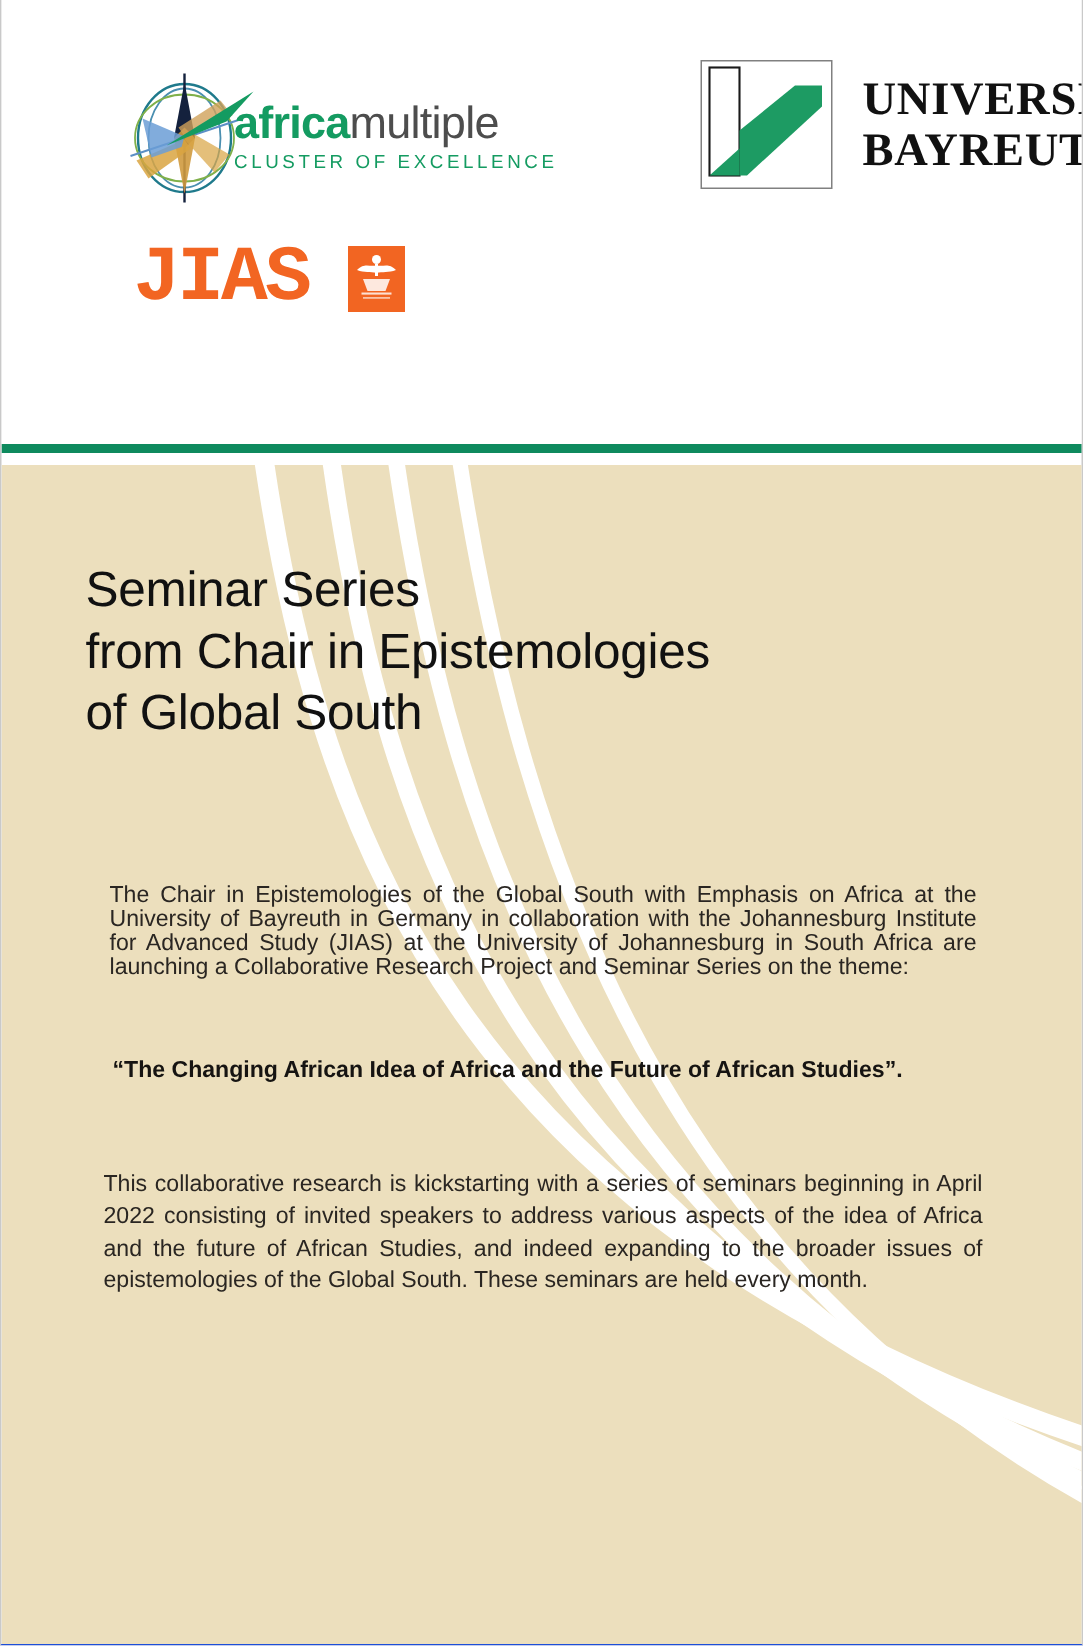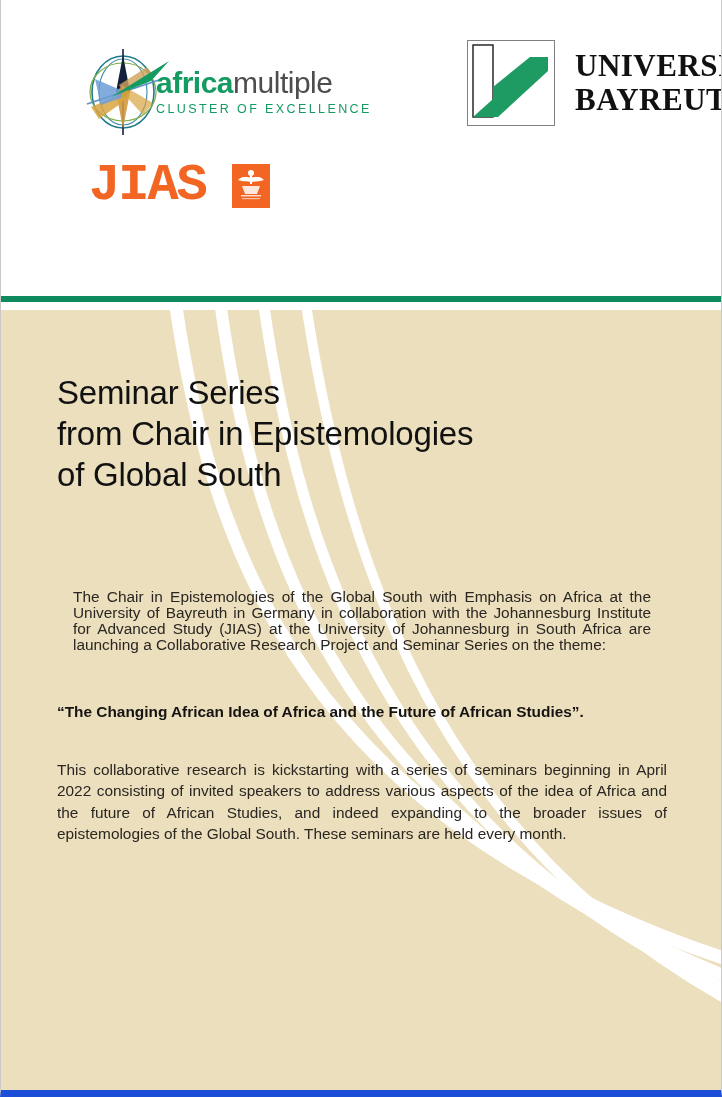--- a/index.html
+++ b/index.html
@@ -11,21 +11,21 @@
     font-family: "Liberation Sans", sans-serif;
   }
   .page {
     position: relative;
     width: 722px;
     height: 1097px;
     background: #ffffff;
     overflow: hidden;
     border-left: 1px solid #c9c9c9;
     border-right: 1px solid #c9c9c9;
-    border-bottom: 7px solid #1d4ed8;
+    border-bottom: 1px solid #1d4ed8;
     box-sizing: border-box;
   }
 
   
   .header {
     position: absolute;
     left: 0; top: 0;
     width: 722px;
     height: 296px;
     background: #ffffff;
@@ -171,29 +171,29 @@
     margin: 16px;
     padding-top: 78px;
     font-size: 15.4px;
     line-height: 16px;
     color: #2a2622;
     max-width: 614px;
     text-align: justify;
     hyphens: none;
   }
   .theme-line {
-    margin: 0;
+    margin: 18px;
     padding-top: 32px;
     font-size: 15.4px;
     line-height: 21.5px;
     font-weight: 700;
     color: #161412;
   }
   .body-copy2 {
-    margin: 0;
+    margin: 12px;
     padding-top: 36px;
     font-size: 15.4px;
     line-height: 21.5px;
     color: #2a2622;
     max-width: 618px;
     text-align: justify;
   }
 </style>
 </head>
 <body>

